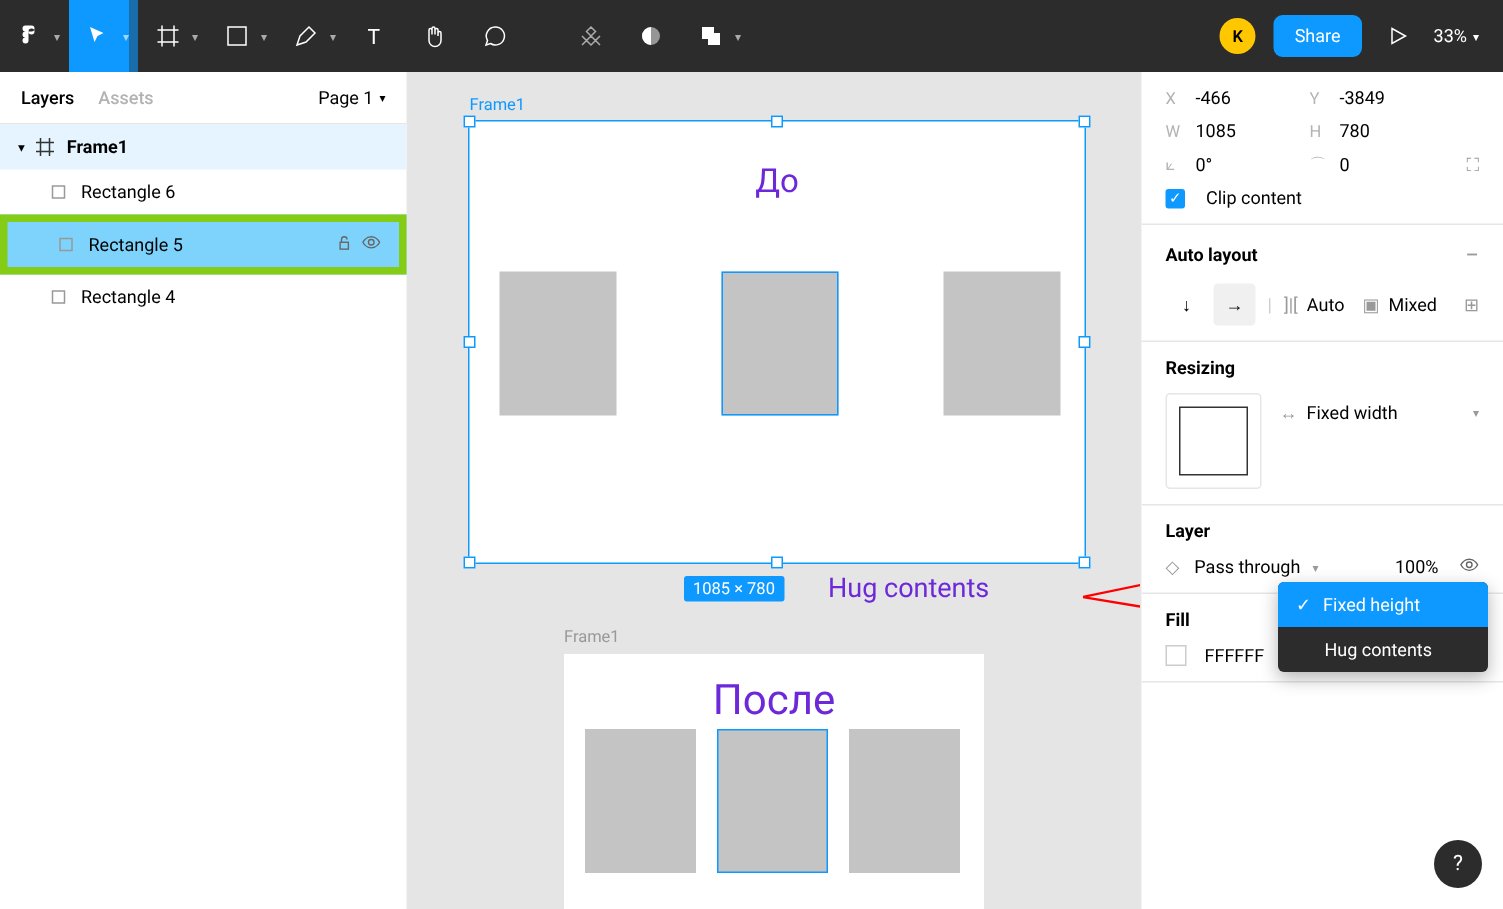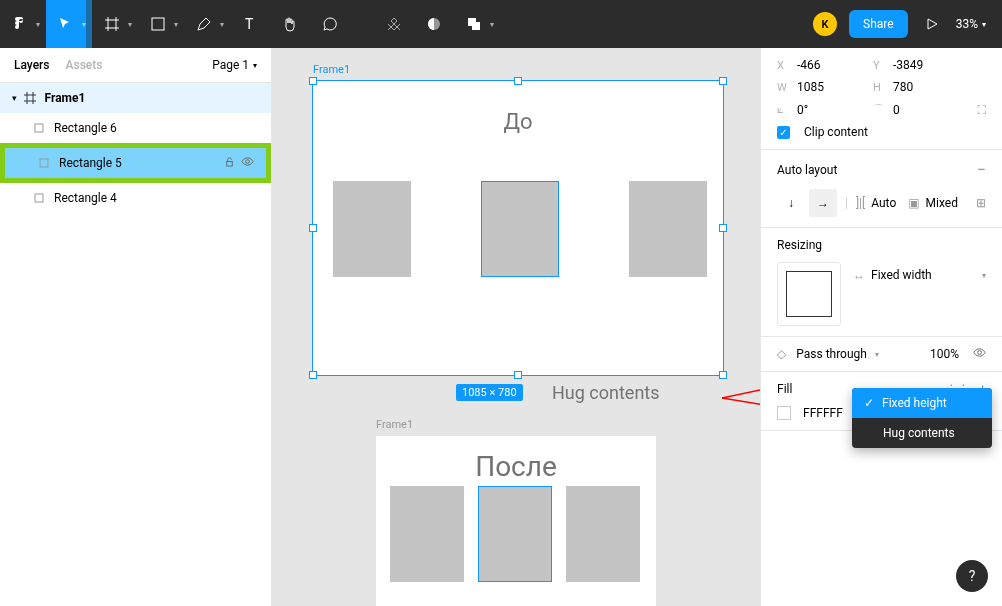--- a/index.html
+++ b/index.html
@@ -29,30 +29,30 @@
 .frame{position:absolute;background:#fff}
 .frame-label{position:absolute;top:-18px;left:0;font-size:11px;color:#0d99ff}
 .frame1{left:40px;top:32px;width:412px;height:296px;border:1px solid #0d99ff}
 .frame1 .handle{position:absolute;width:8px;height:8px;background:#fff;border:1px solid #0d99ff}
 .h-tl{top:-4px;left:-4px}.h-tr{top:-4px;right:-4px}.h-bl{bottom:-4px;left:-4px}.h-br{bottom:-4px;right:-4px}
 .h-t{top:-4px;left:50%;margin-left:-4px}.h-b{bottom:-4px;left:50%;margin-left:-4px}
 .h-l{top:50%;left:-4px;margin-top:-4px}.h-r{top:50%;right:-4px;margin-top:-4px}
 .rect{position:absolute;background:#c4c4c4}
 .rect.sel{border:1px solid #0d99ff}
 .dim-badge{position:absolute;background:#0d99ff;color:#fff;font-size:11px;padding:2px 6px;border-radius:2px}
-.annot{position:absolute;color:#737373;font-size:18px}
+.annot{position:absolute;color:#6d28d9;font-size:18px}
 .frame2{left:104px;top:388px;width:280px;height:170px}
 .frame2 .frame-label{color:#999}
 .right-panel{width:242px;border-left:1px solid #e6e6e6;background:#fff;font-size:12px;overflow:hidden}
 .rp-section{padding:10px 16px;border-bottom:1px solid #e6e6e6}
 .rp-row{display:flex;align-items:center;margin-bottom:8px;gap:6px}
 .rp-row:last-child{margin-bottom:0}
 .rp-label{color:#b3b3b3;width:14px;font-size:11px}
 .rp-val{width:70px;font-size:12px}
-.rp-title{font-weight:400;margin-bottom:0}
+.rp-title{font-weight:700;margin-bottom:0}
 .rp-title-row{display:flex;align-items:center;justify-content:space-between}
 .chk{width:13px;height:13px;background:#0d99ff;border-radius:2px;display:flex;align-items:center;justify-content:center;color:#fff;font-size:10px;margin-right:8px}
 .al-btns{display:flex;gap:4px;align-items:center}
 .al-btn{width:28px;height:28px;display:flex;align-items:center;justify-content:center;border-radius:3px;cursor:pointer}
 .al-btn.active{background:#f0f0f0}
 .resize-box{width:64px;height:64px;border:1px solid #e6e6e6;border-radius:3px;margin-right:12px;position:relative}
 .resize-box::after{content:"";position:absolute;top:8px;left:8px;right:8px;bottom:8px;border:1px solid #333}
 .resize-right{flex:1}
 .resize-opt{display:flex;align-items:center;gap:6px;padding:6px 0;cursor:pointer;justify-content:space-between}
 .dropdown-menu{position:absolute;right:10px;top:388px;width:140px;background:#2c2c2c;color:#fff;border-radius:4px;box-shadow:0 4px 12px rgba(0,0,0,.3);z-index:100;overflow:hidden}
@@ -289,20 +289,21 @@
                 <span style="color:#999">↔</span>
                 <span>Fixed width</span>
               </span>
             <span style="font-size:8px;color:#999">▾</span>
           </div>
         </div>
       </div>
     </div>
 
     <div class="rp-section">
+      <div class="rp-title" style="margin-bottom:10px">Layer</div>
       <div class="rp-row">
         <span style="color:#999;margin-right:4px">◇</span>
         <span>Pass through</span>
         <span style="font-size:8px;color:#999;margin-left:2px">▾</span>
         <span style="margin-left:auto">100%</span>
         <span style="margin-left:8px;color:#999"><svg width="13" height="11" viewBox="0 0 14 10" stroke="#666" fill="none">
               <path d="M1 5s2-4 6-4 6 4 6 4-2 4-6 4-6-4-6-4z"></path>
               <circle cx="7" cy="5" r="2"></circle>
             </svg></span>
       </div>

